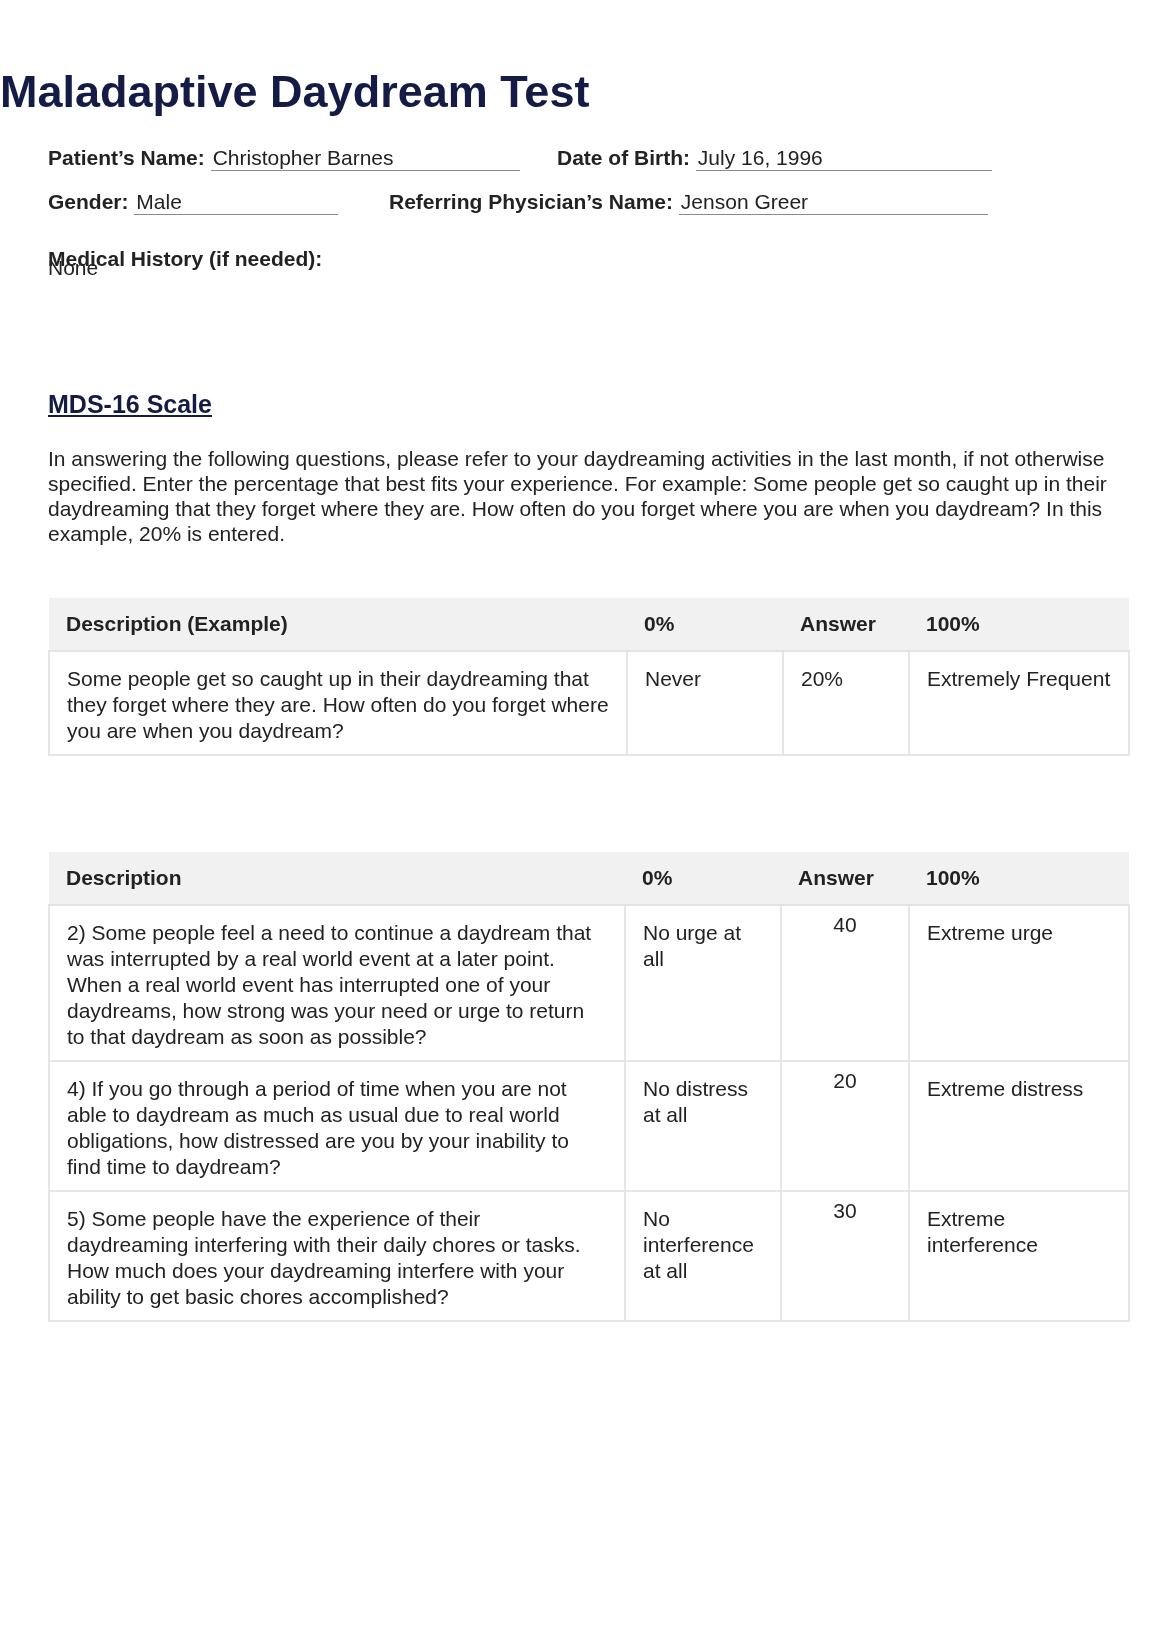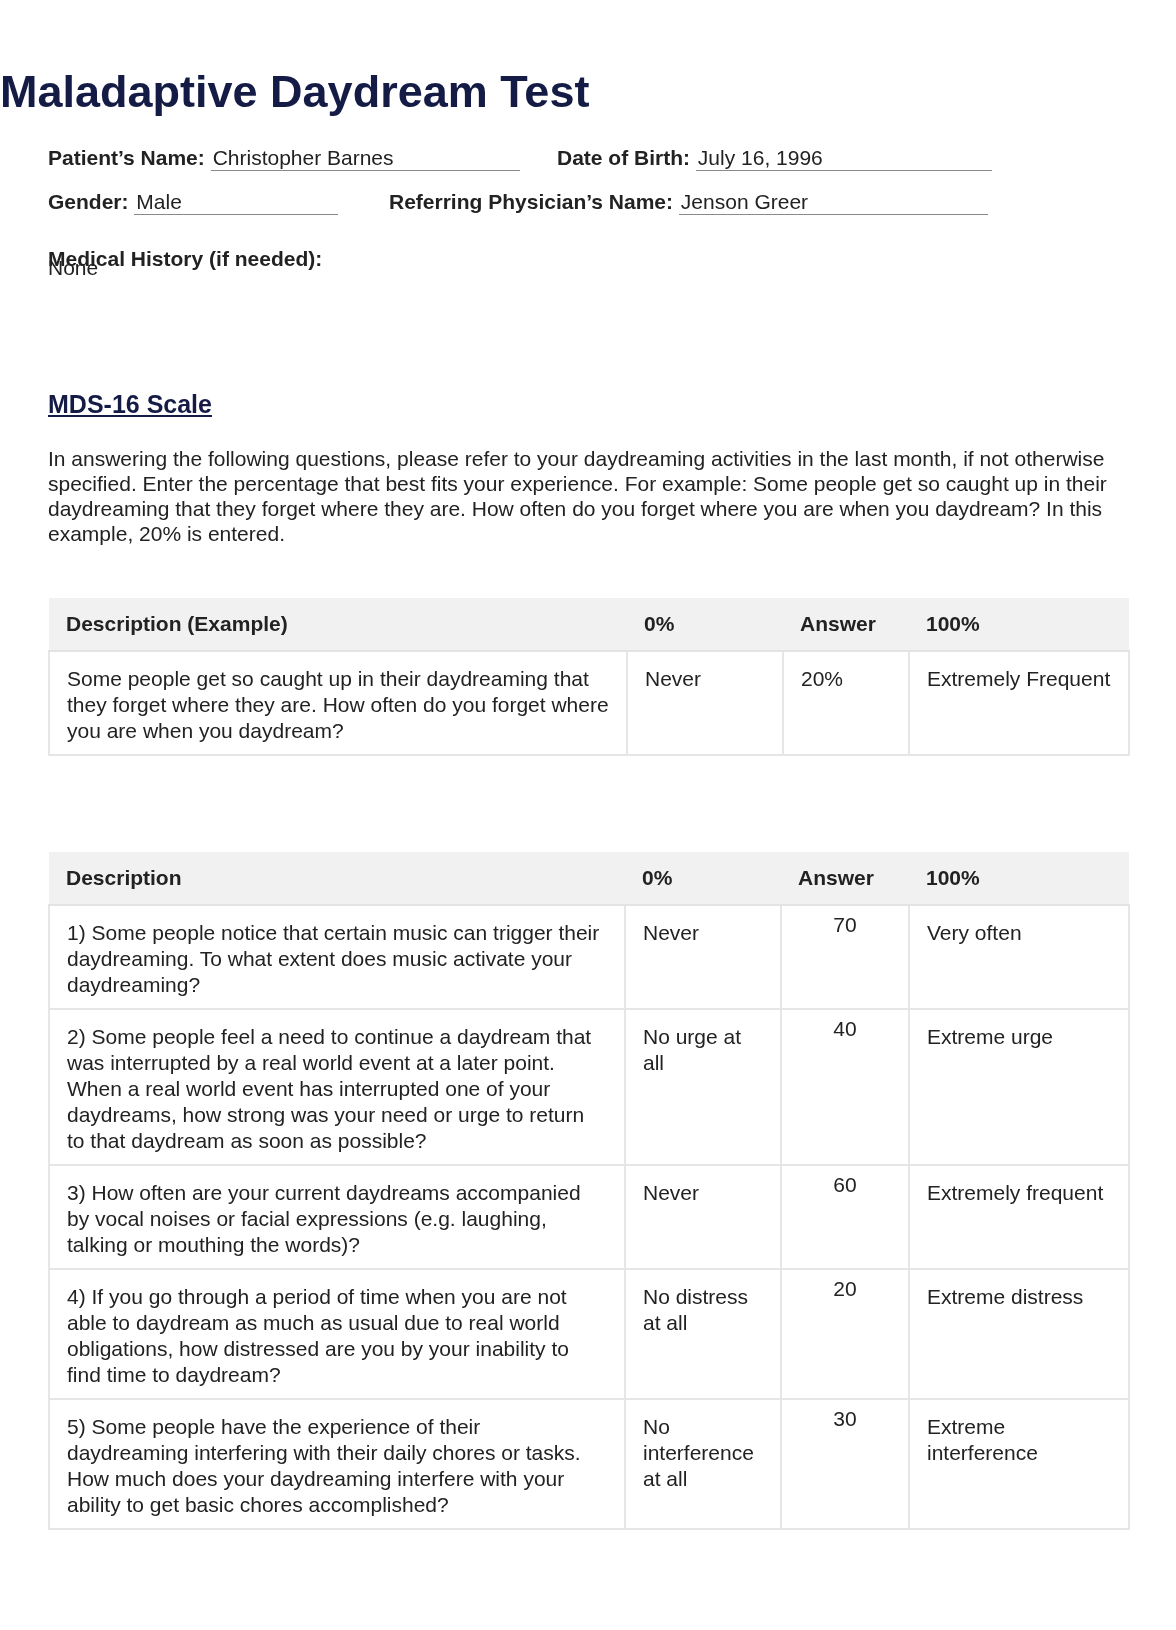--- a/index.html
+++ b/index.html
@@ -106,36 +106,24 @@
   <thead>
     <tr>
       <th>Description</th>
       <th>0%</th>
       <th style="text-align:left;">Answer</th>
       <th>100%</th>
     </tr>
   </thead>
   <tbody>
     <tr>
-      <td>1) Some people notice that certain music can trigger their daydreaming. To what extent does music activate your daydreaming?</td>
-      <td>Never</td>
-      <td class="ans">70</td>
-      <td>Very often</td>
-    </tr>
-    <tr>
       <td>2) Some people feel a need to continue a daydream that was interrupted by a real world event at a later point. When a real world event has interrupted one of your daydreams, how strong was your need or urge to return to that daydream as soon as possible?</td>
       <td>No urge at all</td>
       <td class="ans">40</td>
       <td>Extreme urge</td>
-    </tr>
-    <tr>
-      <td>3) How often are your current daydreams accompanied by vocal noises or facial expressions (e.g. laughing, talking or mouthing the words)?</td>
-      <td>Never</td>
-      <td class="ans">60</td>
-      <td>Extremely frequent</td>
     </tr>
     <tr>
       <td>4) If you go through a period of time when you are not able to daydream as much as usual due to real world obligations, how distressed are you by your inability to find time to daydream?</td>
       <td>No distress at all</td>
       <td class="ans">20</td>
       <td>Extreme distress</td>
     </tr>
     <tr>
       <td>5) Some people have the experience of their daydreaming interfering with their daily chores or tasks. How much does your daydreaming interfere with your ability to get basic chores accomplished?</td>
       <td>No interference at all</td>

